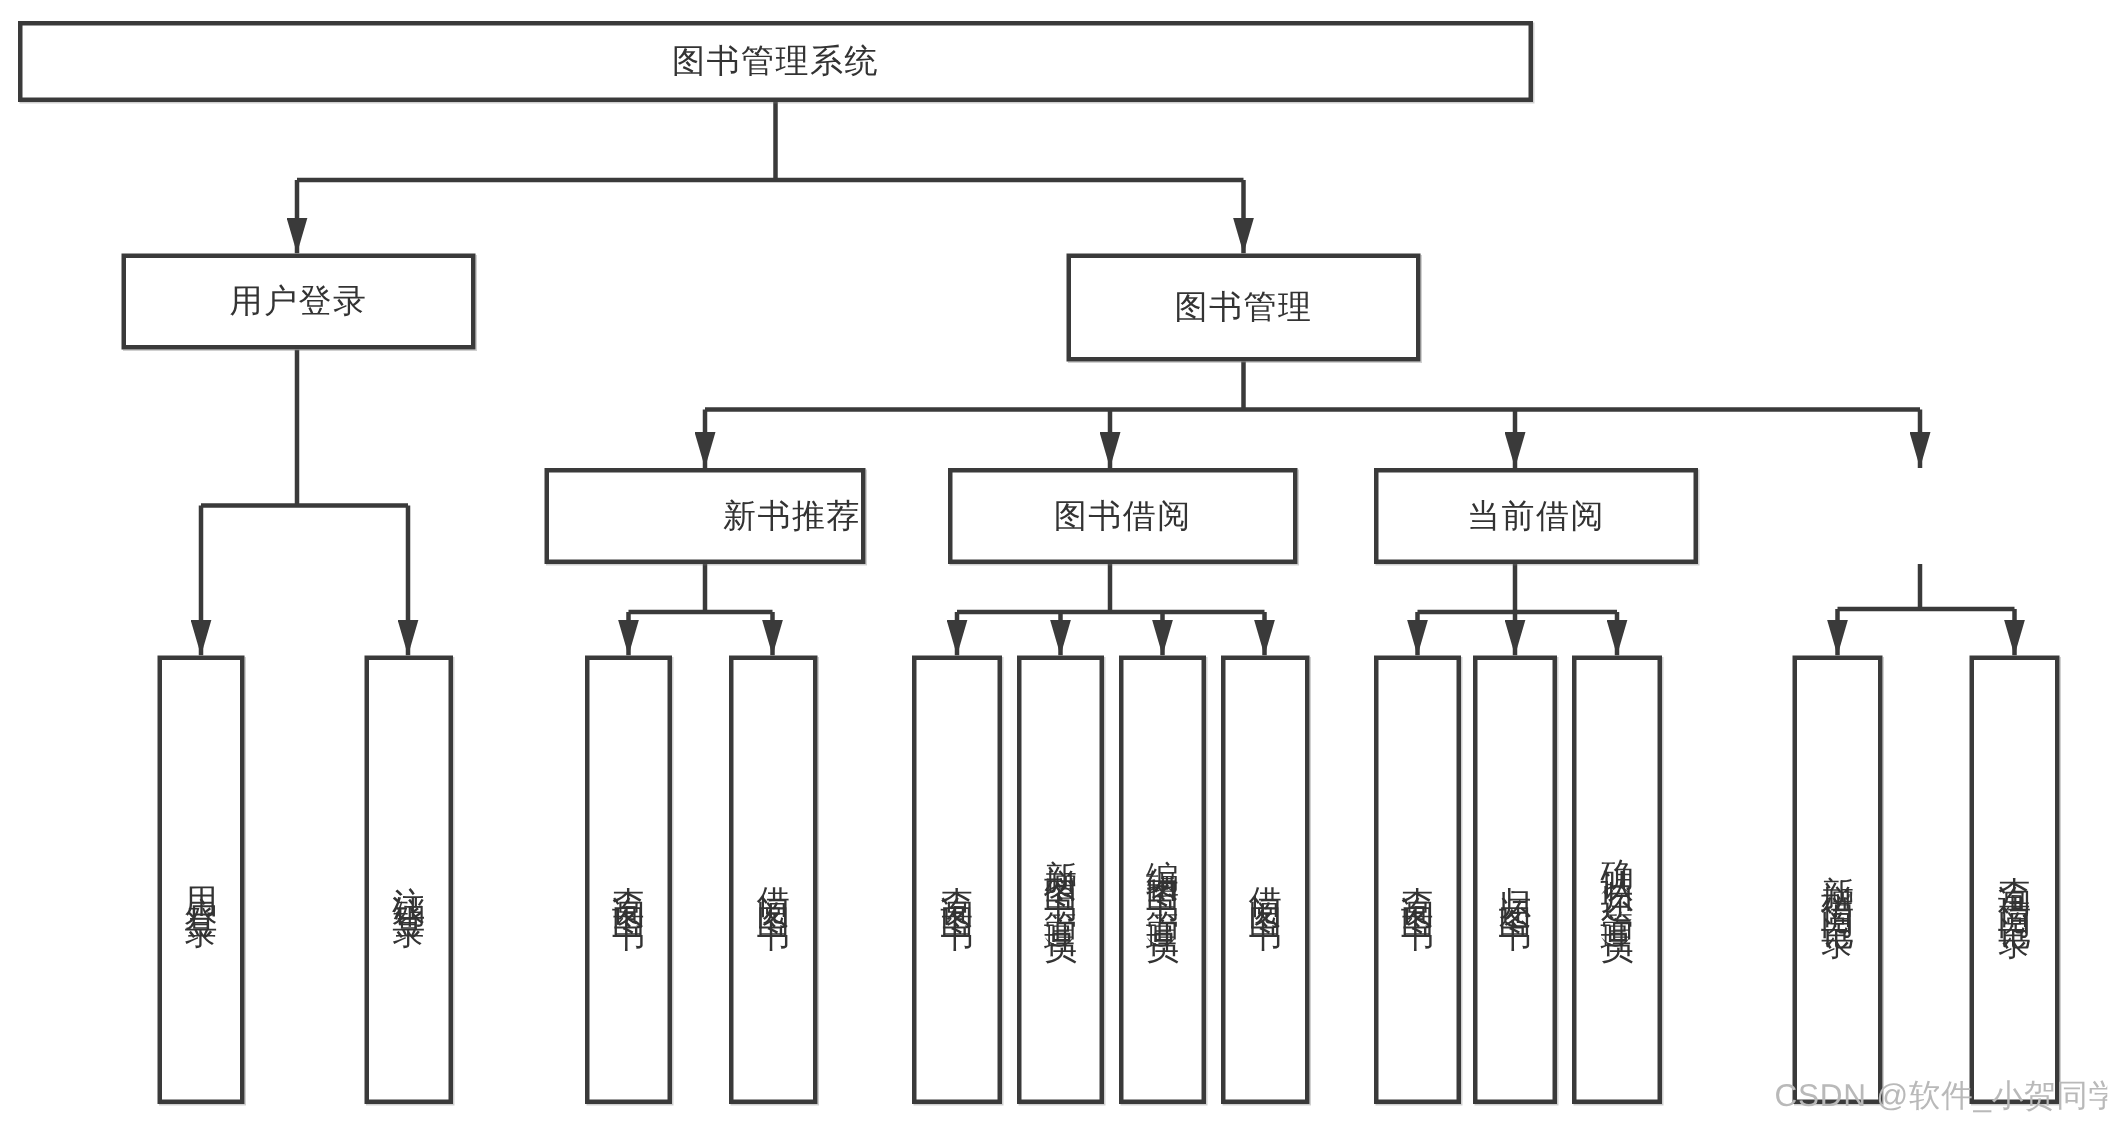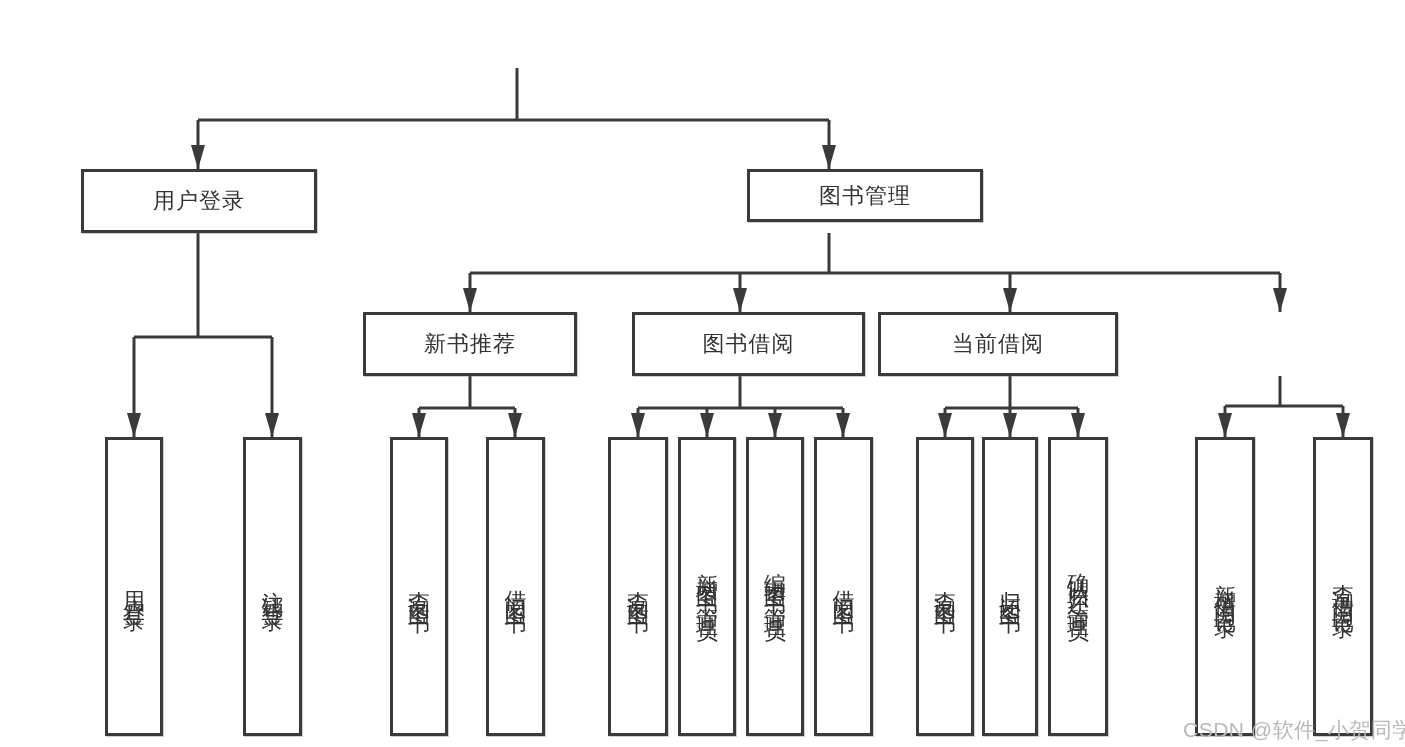--- a/index.html
+++ b/index.html
@@ -51,26 +51,26 @@
     font-size: 22px;
     letter-spacing: 7px;
     line-height: 1;
     color: #333333;
     white-space: nowrap;
   }
   
   #root-node   { left: 12px;  top: 14px;  width: 1010px; height: 54px; }
   
   #node-user-login      { left: 81px;  top: 169px; width: 236px; height: 64px; }
-  #node-book-management { left: 711px; top: 169px; width: 236px; height: 53px; margin-left: 36px; }
+  #node-book-management { left: 711px; top: 169px; width: 236px; height: 72px; }
   
   .lvl3 { top: 312px; height: 64px; }
-  #node-new-book-recommend { left: 363px;  width: 214px; }
+  #node-new-book-recommend { left: 363px;  width: 214px; justify-content: flex-end; }
   #node-book-borrow        { left: 632px;  width: 233px; }
-  #node-current-borrow     { left: 878px;  width: 240px; font-family: Liberation Serif, serif; }
+  #node-current-borrow     { left: 916px;  width: 216px; font-family: Liberation Serif, serif; }
   #node-borrow-records     { left: 1173px; width: 214px; }
   
   #leaf-user-login          { left: 105px;  }
   #leaf-logout              { left: 243px;  width: 59px; }
   #leaf-query-books-1       { left: 390px;  }
   #leaf-borrow-books-1      { left: 486px;  width: 59px; }
   #leaf-query-books-2       { left: 608px;  width: 60px; }
   #leaf-add-book-admin      { left: 678px;  }
   #leaf-edit-book-admin     { left: 746px;  }
   #leaf-borrow-books-2      { left: 814px;  width: 59px; }
@@ -139,20 +139,23 @@
       <path d="M1010,408 V437" marker-end="url(#arrow)"></path>
       <path d="M1078,408 V437" marker-end="url(#arrow)"></path>
 
       <path d="M1280,376 V406"></path>
       <path d="M1225,406 H1343"></path>
       <path d="M1225,406 V437" marker-end="url(#arrow)"></path>
       <path d="M1343,406 V437" marker-end="url(#arrow)"></path>
     </g>
   </svg>
 
+  <div class="node h-label" id="root-node">
+    <span>图书管理系统</span>
+  </div>
 
   <div class="node h-label" id="node-user-login">
     <span>用户登录</span>
   </div>
   <div class="node h-label" id="node-book-management">
     <span>图书管理</span>
   </div>
 
   <div class="node h-label lvl3" id="node-new-book-recommend">
     <span>新书推荐</span>

